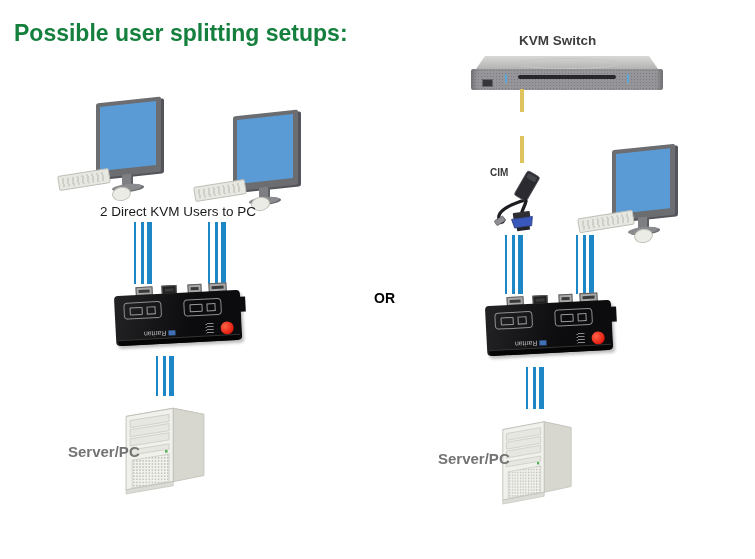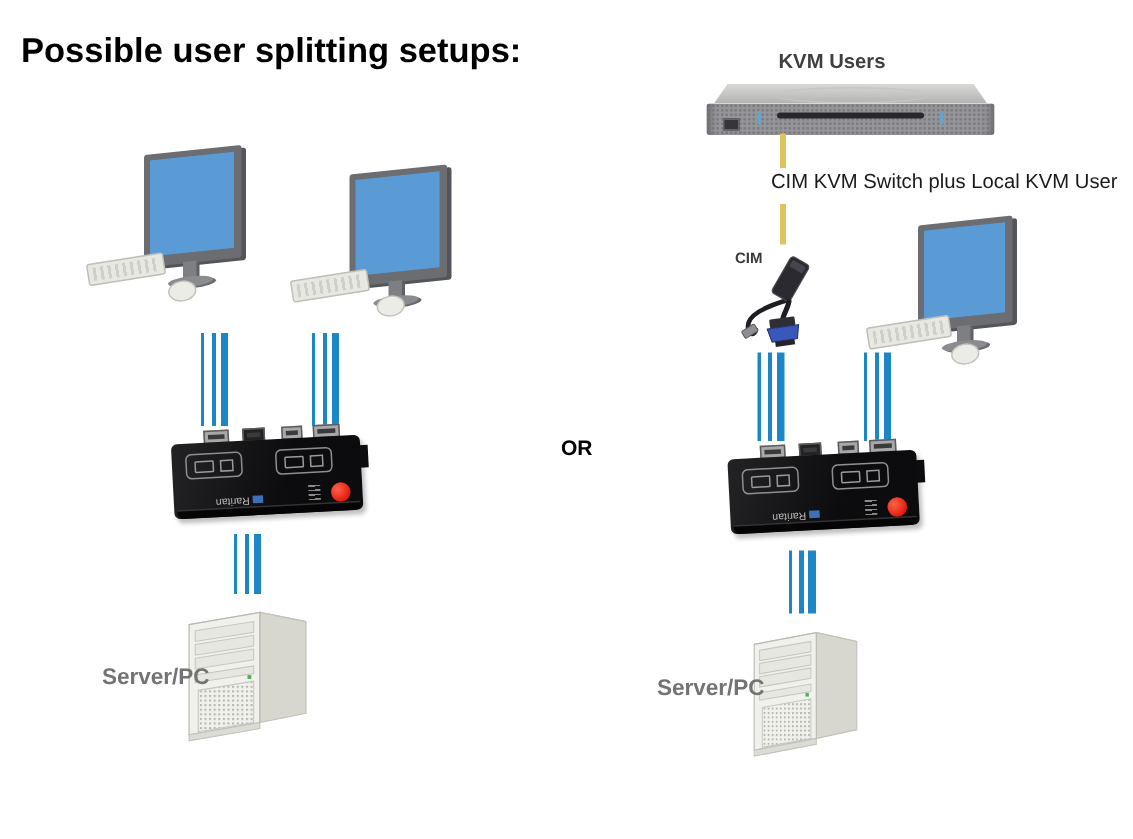--- a/index.html
+++ b/index.html
@@ -1,21 +1,21 @@
 <!DOCTYPE html>
 <html style="--cable-blue: #1d86c6; --cable-yellow: #dfc45e; --screen-blue: #5b9bd5; --power-button-red: #e11b0e;"><head>
 <meta charset="utf-8">
 <style>
   html,body{margin:0;padding:0;background:#fff;}
   .stage{position:relative;width:755px;height:559px;background:#fff;overflow:hidden;
          font-family:"Liberation Sans",sans-serif;color:#111;}
   .abs{position:absolute;}
 
   
-  .page-title{left:14px;top:20px;font-size:23px;font-weight:bold;color:#000000;white-space:nowrap;}
+  .page-title{left:14px;top:20px;font-size:23px;font-weight:bold;color:#15803d;white-space:nowrap;}
   .caption{font-size:13.5px;color:#1a1a1a;white-space:nowrap;}
   .bold-label{font-weight:bold;color:#3f3f3f;font-size:10px;white-space:nowrap;}
   .server-label{font-weight:bold;color:#737373;font-size:15px;white-space:nowrap;}
   .or-label{font-weight:bold;color:#000;font-size:14px;text-align:right;}
 
   
   .monitor{position:absolute;transform:skewY(-6deg);}
   .mon-frame{width:56px;height:64px;background:#6c6d70;border-radius:2px;
              padding:4px 5px 7px 4px;box-shadow:3px 2px 0 #54555a;}
   .mon-screen{width:100%;height:100%;background:var(--screen-blue,#5b9bd5);}
@@ -99,20 +99,21 @@
   <div class="monitor" style="left:233px;top:113px;">
     <div class="mon-frame">
       <div class="mon-screen"></div>
     </div>
     <div class="mon-neck"></div>
     <div class="mon-base"></div>
   </div>
   <div class="kbd" style="left:194px;top:183px;"></div>
   <div class="mouse" style="left:251px;top:197px;"></div>
 
+  <div class="abs caption" style="left:100px;top:204px;">2 Direct KVM Users to PC</div>
 
   <div class="cable3" style="left:134px;top:222px;height:62px;"></div>
   <div class="cable3" style="left:208px;top:222px;height:62px;"></div>
 
   <div class="splitter" style="left:115px;top:284px;">
     <div class="sp-port" style="left:22px;width:17px;"></div>
     <div class="sp-port dark" style="left:48px;width:15px;"></div>
     <div class="sp-port" style="left:74px;width:14px;"></div>
     <div class="sp-port" style="left:95px;width:18px;"></div>
     <div class="sp-body">
@@ -151,36 +152,35 @@
     <polygon points="6,42 44,36 44,43 6,49" fill="#e7e7e1" stroke="#c7c7bf" stroke-width="0.7"></polygon>
     <polygon points="6,53 44,47 44,52 6,58" fill="#e7e7e1" stroke="#c7c7bf" stroke-width="0.7"></polygon>
     <rect x="40" y="53" width="2.5" height="2.5" fill="#53b153"></rect>
     <polygon points="8,63 44,57 44,84 8,90" fill="url(#grille-l)" stroke="#c7c7bf" stroke-width="0.7"></polygon>
     <polygon points="2,92 48,84 48,88 2,96" fill="#dcdcd6" stroke="#c2c2ba" stroke-width="0.7"></polygon>
   </svg>
   <div class="abs server-label" style="left:68px;top:443px;">Server/PC</div>
 
   <div class="abs or-label" style="left:374px;top:290px;">OR</div>
 
-  <div class="abs bold-label" style="left:519px;top:33px;font-size:13.5px;">KVM Users</div>
+  <div class="abs bold-label" style="left:519px;top:33px;font-size:13.5px;">KVM Switch</div>
 
   <div class="kvmswitch">
     <div class="kvm-top"></div>
     <div class="kvm-front">
       <div class="kvm-slot"></div>
       <div class="kvm-led" style="left:34px;"></div>
       <div class="kvm-led" style="right:34px;"></div>
       <div class="kvm-port"></div>
     </div>
   </div>
 
   <div class="ycable" style="left:520px;top:89px;height:23px;"></div>
   <div class="ycable" style="left:520px;top:136px;height:27px;"></div>
 
-  <div class="abs caption" style="left:514px;top:113px;">CIM KVM Switch plus Local KVM User</div>
 
   <div class="abs bold-label" style="left:490px;top:167px;color:#3a3a3a;">CIM</div>
 
   <svg class="abs" style="left:486px;top:170px;" width="62" height="64" viewBox="0 0 62 64">
     <path d="M39,30 C26,34 10,40 13,50 C14,54 17,53 18,50" fill="none" stroke="#1d1d22" stroke-width="3" stroke-linecap="round"></path>
     <g transform="rotate(-32 14 51)">
       <rect x="9" y="48" width="10" height="5.5" rx="1" fill="#8f8f93" stroke="#5b5b60" stroke-width="0.7"></rect>
     </g>
     <g transform="rotate(30 41 16)">
       <rect x="34" y="2" width="14" height="28" rx="2.5" fill="#2a2a30" stroke="#4a4a52" stroke-width="0.8"></rect>

